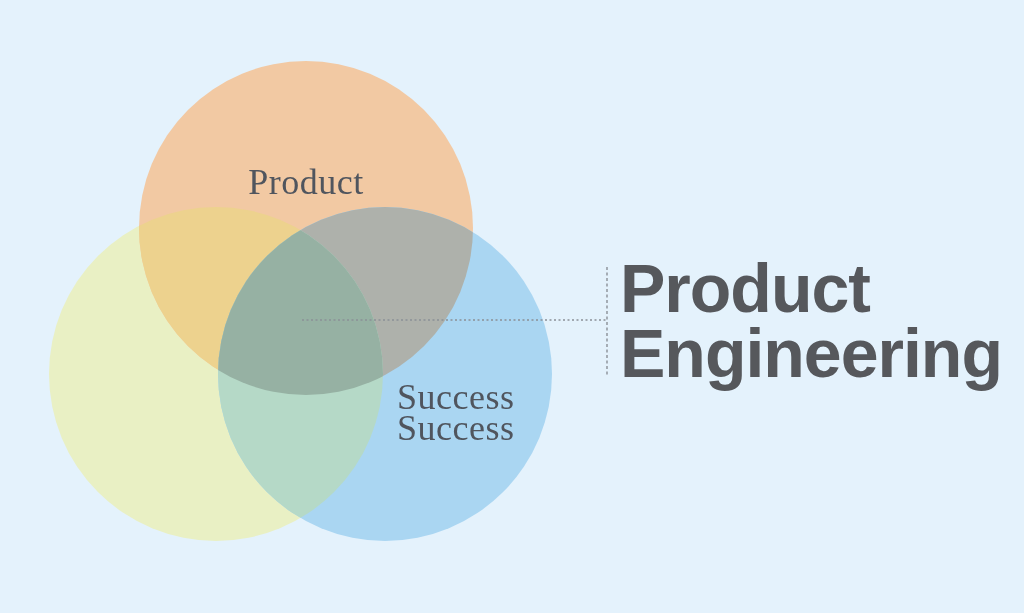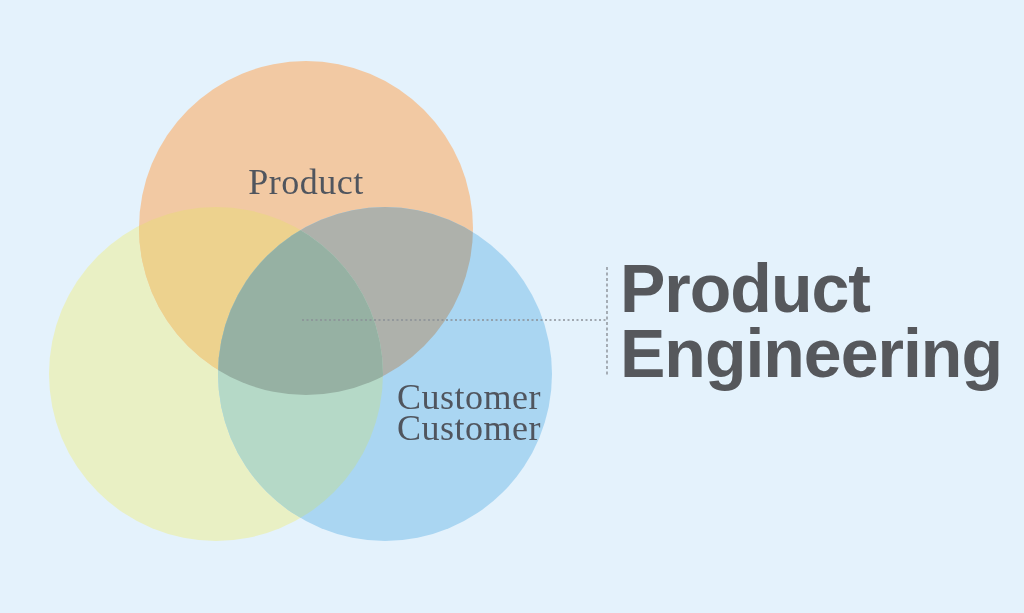--- a/index.html
+++ b/index.html
@@ -93,20 +93,20 @@
       </g>
     </g>
 
     <line x1="302" y1="320" x2="607" y2="320" stroke-width="1.4" stroke-dasharray="2 2.5" fill="none" stroke="#8a9097"></line>
     <line x1="607" y1="267" x2="607" y2="376" stroke-width="1.4" stroke-dasharray="3 2.5" fill="none" stroke="#8a9097"></line>
   </svg>
 
   <div class="circle-label product">Product</div>
 
 
-  <div class="circle-label customer">Customer Customer</div>
+  <div class="circle-label customer">Success Success</div>
 
   <div class="headline">
     <div>Product</div>
     <div>Engineering</div>
   </div>
 
 </div>
 
 </body></html>

